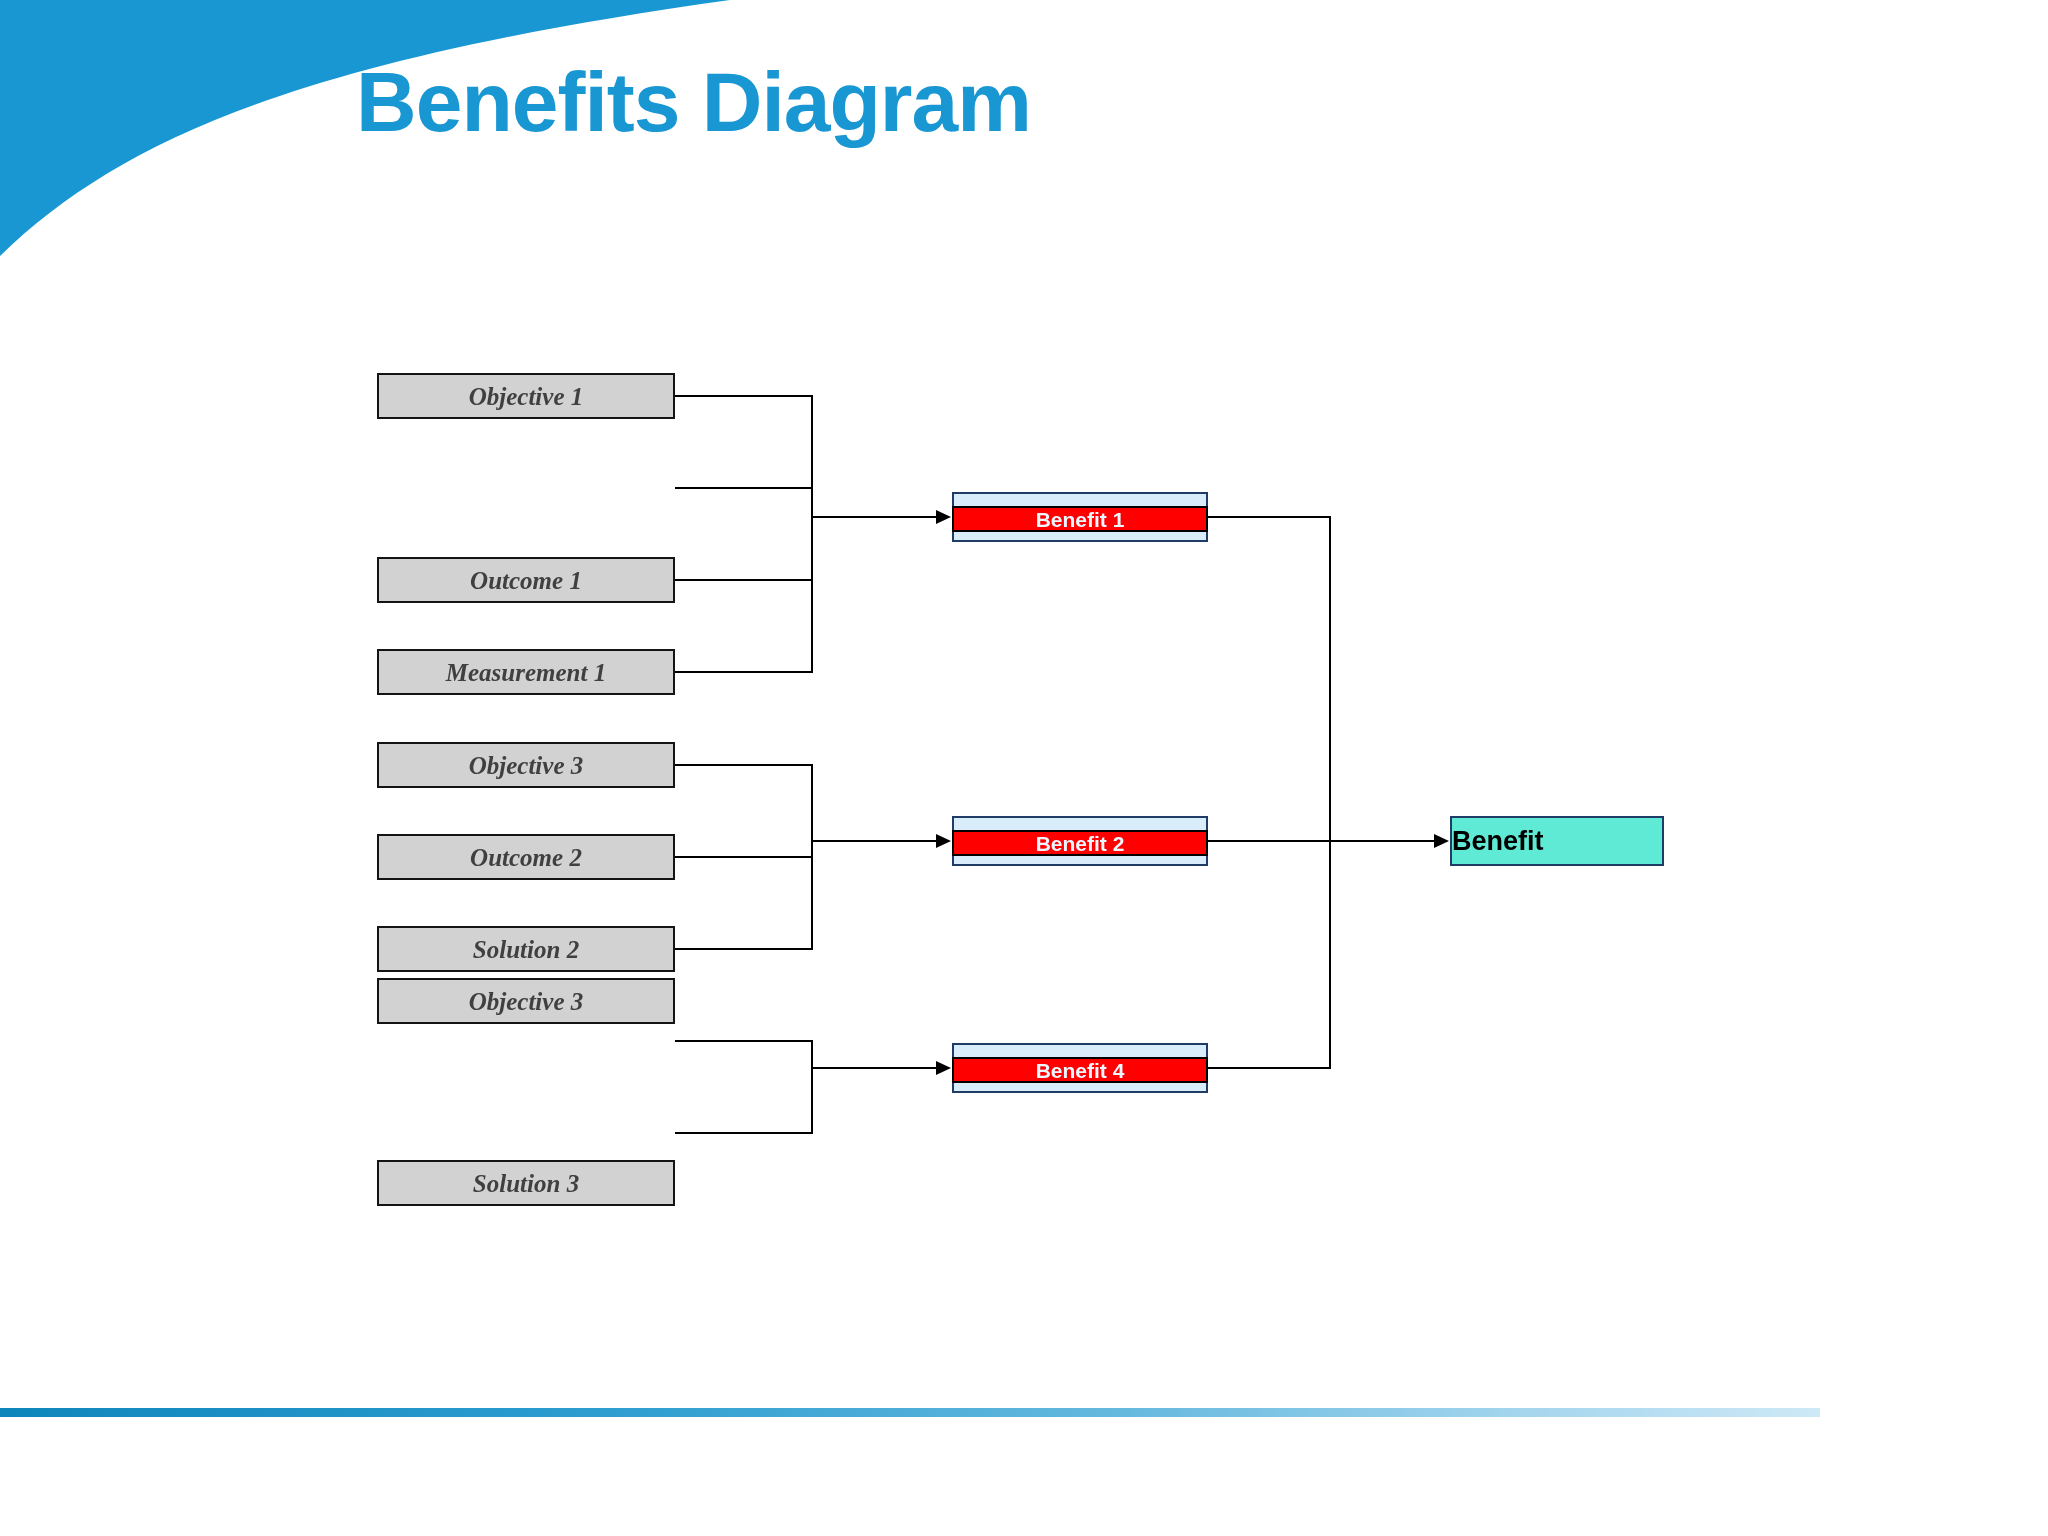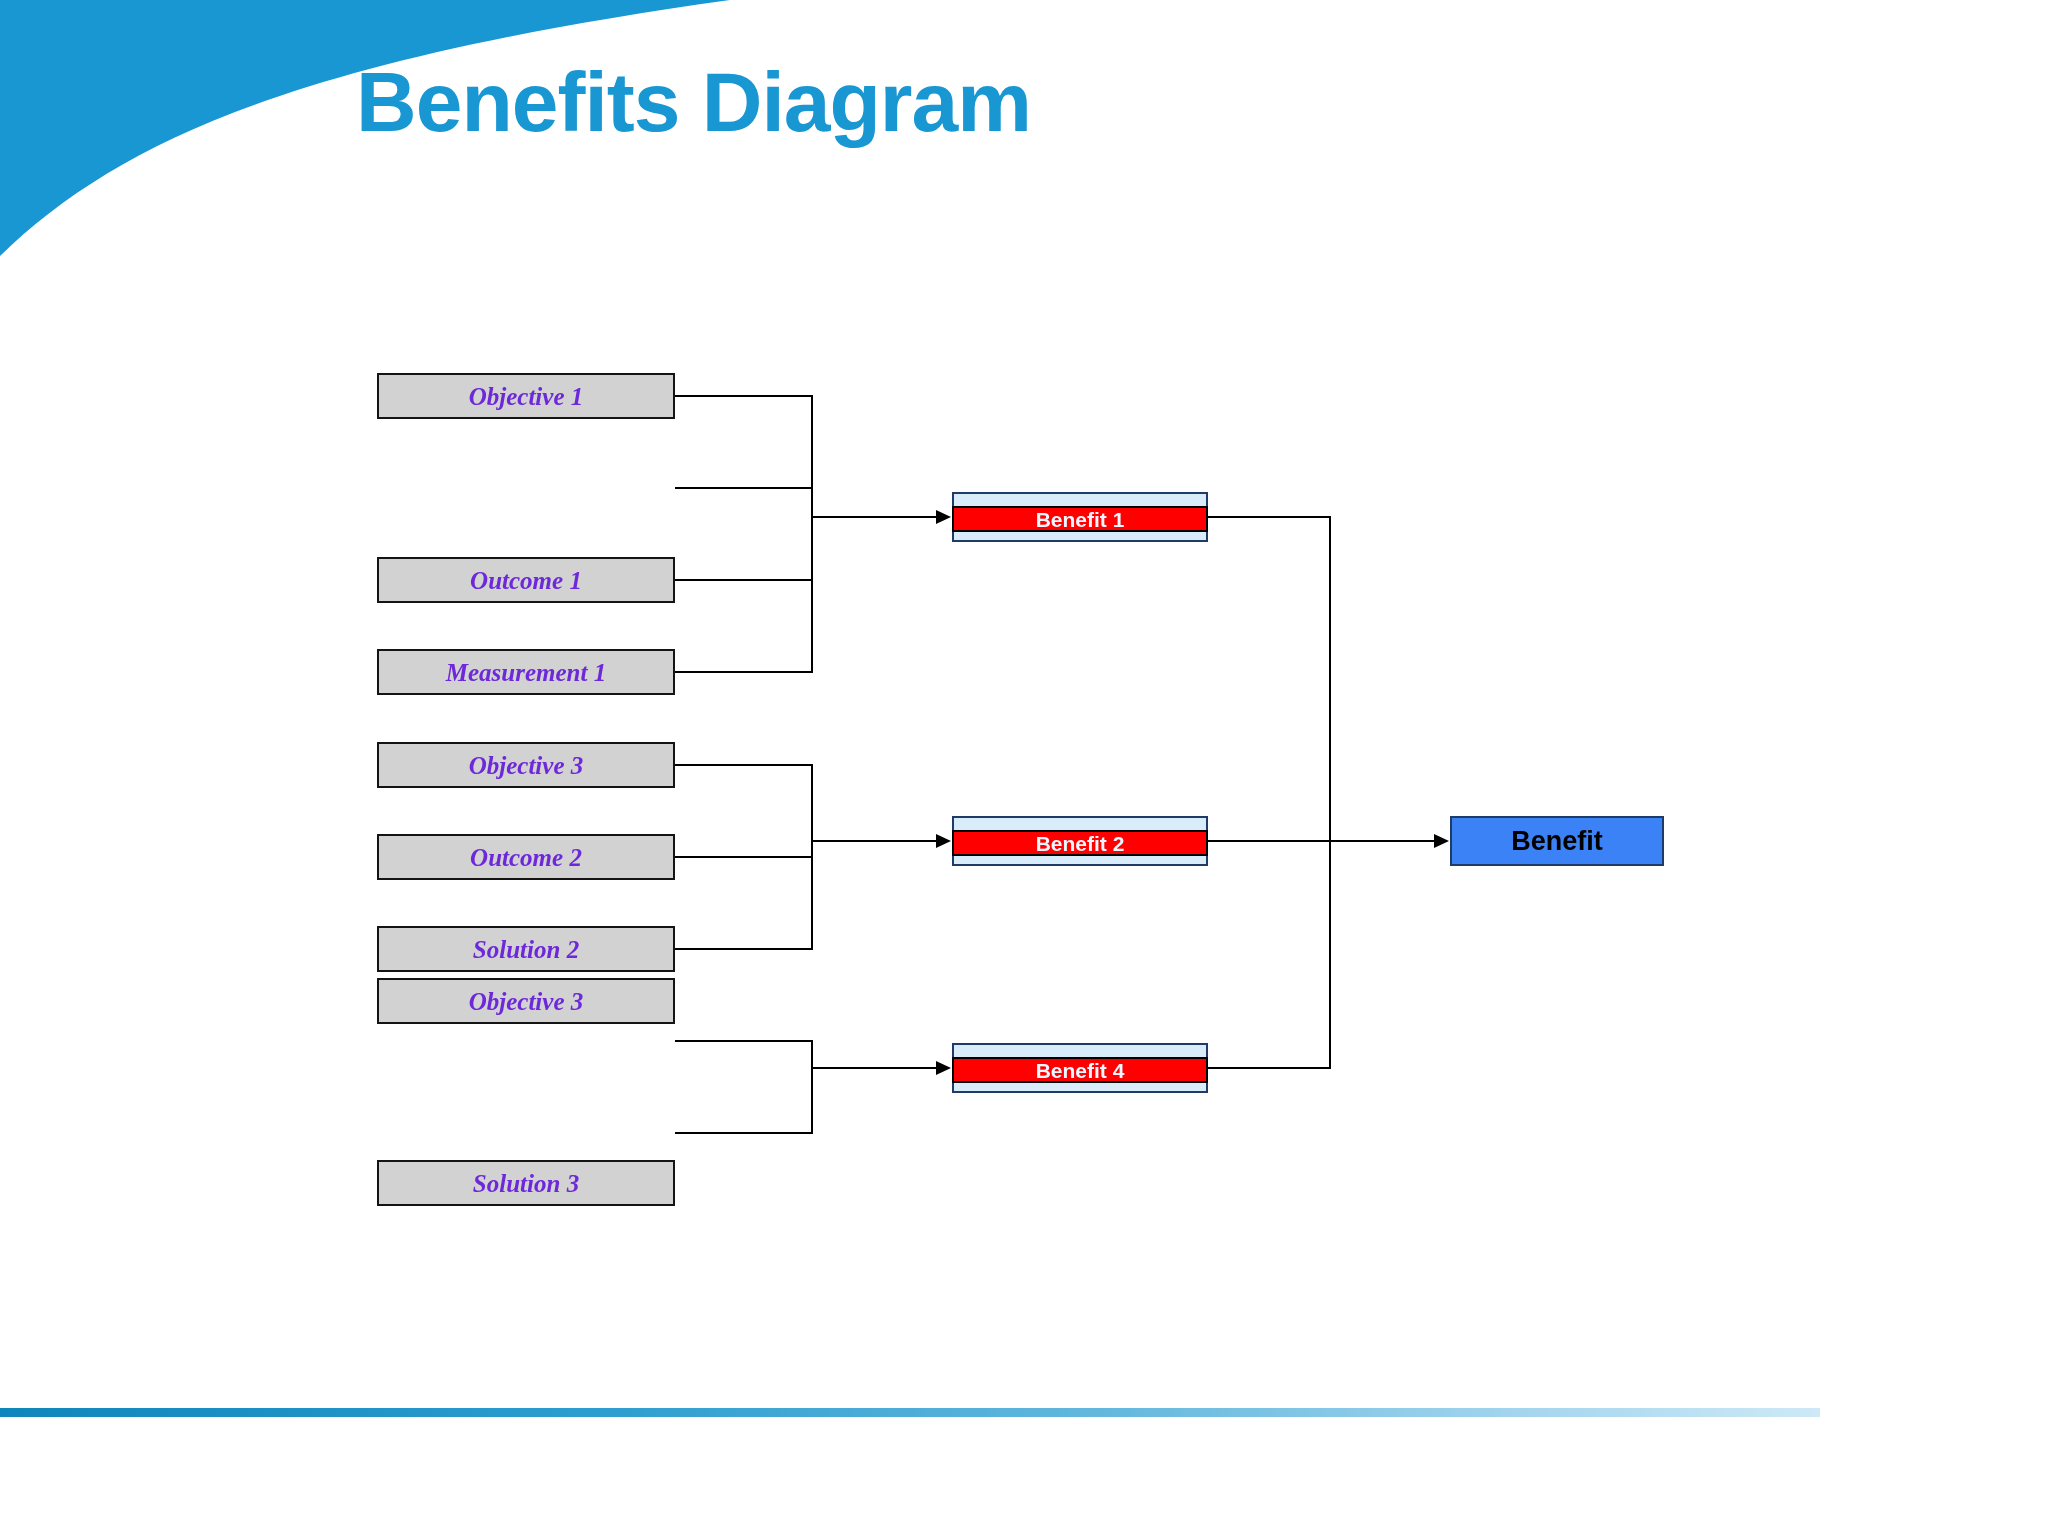--- a/index.html
+++ b/index.html
@@ -18,41 +18,41 @@
     background:linear-gradient(to right,#0f86bb 0%,#2e9ed0 30%,#66b9de 55%,#a6d6ee 75%,#d7edf8 92%,#f4fbfe 100%);
   }
   
   .inbox{
     position:absolute;left:377px;width:298px;height:46px;box-sizing:border-box;
     background:#d2d2d2;border:2px solid #141414;
     display:flex;align-items:center;justify-content:center;
   }
   .inbox-label{
     font-family:"Liberation Serif",serif;font-weight:bold;font-style:italic;
-    font-size:25px;color:#6d28d9;line-height:1;white-space:nowrap;
+    font-size:25px;color:#404040;line-height:1;white-space:nowrap;
   }
   
   .bbox{
     position:absolute;left:952px;width:256px;height:50px;box-sizing:border-box;
     background:#d9ecfa;border:2px solid #1f3c67;text-align:center;
   }
   .redband{
     position:absolute;left:-2px;right:-2px;top:12px;height:22px;box-sizing:content-box;
     background:#fe0000;border:2px solid #000;
     display:flex;align-items:center;justify-content:center;
   }
   .redband-label{
     font-size:21px;font-weight:bold;color:#ecf6ff;line-height:1;white-space:nowrap;
     font-family:"Liberation Sans",sans-serif;
   }
   
   .fbox{
     position:absolute;left:1450px;top:816px;width:214px;height:50px;box-sizing:border-box;
-    background:#3b82f6;border:2px solid #1f3c67;
-    display:flex;align-items:center;justify-content:center;
+    background:#5eead4;border:2px solid #1f3c67;
+    display:flex;align-items:center;justify-content:flex-start;
   }
   .fbox-label{font-size:27px;font-weight:bold;color:#000;line-height:1;white-space:nowrap;}
   
   .hline{position:absolute;height:2px;background:#000;}
   .vline{position:absolute;width:2px;background:#000;}
   .arrow{
     position:absolute;width:0;height:0;
     border-top:7px solid transparent;border-bottom:7px solid transparent;
     border-left:15px solid #000;
   }

